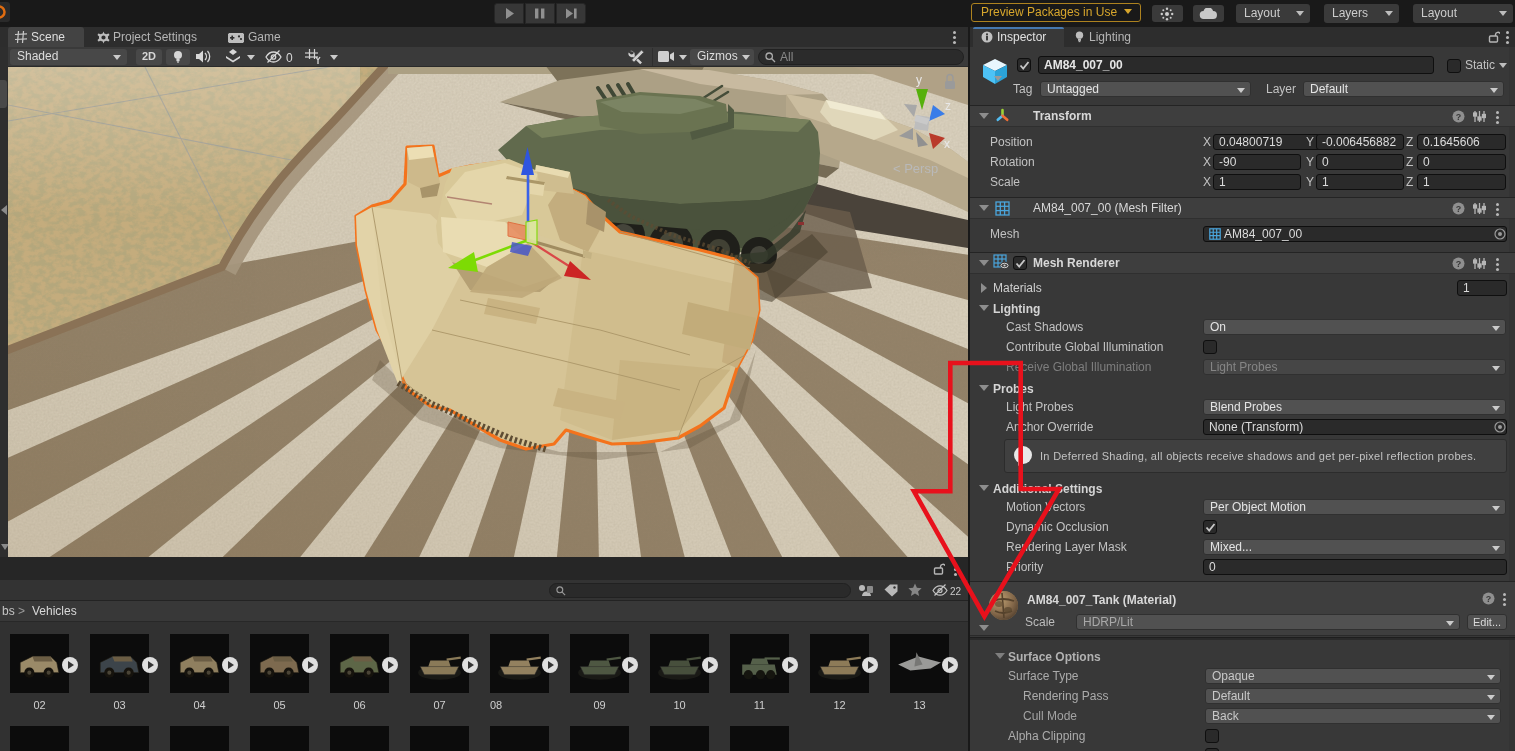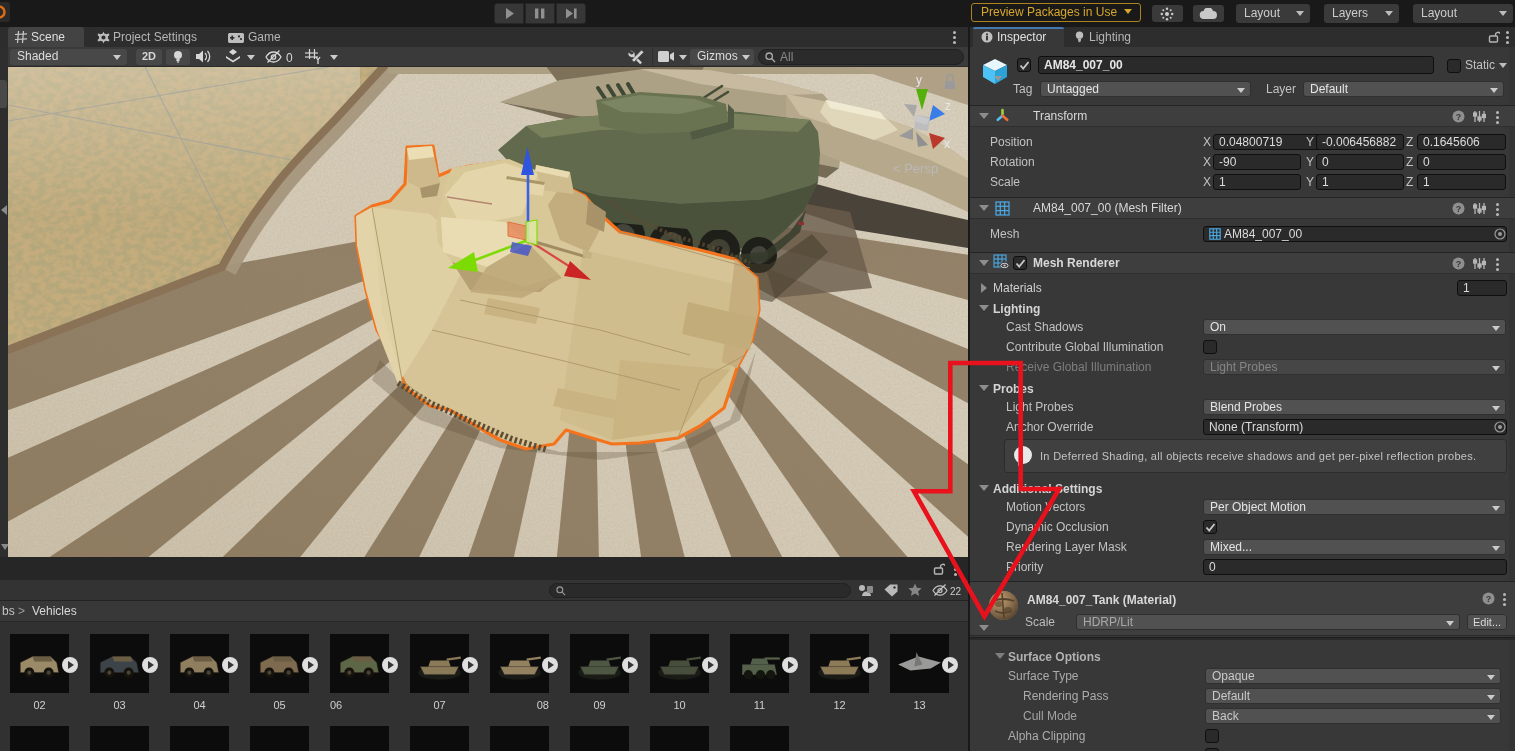--- a/index.html
+++ b/index.html
@@ -406,41 +406,41 @@
 <svg class="abs" style="left:330px;top:634px" width="59" height="59" viewBox="0 0 58 58">
     <path d="M10,28 L22,22 L40,22 L46,28 L48,38 L10,38 Z" fill="#5d6647" stroke="#201c12" stroke-width="0.6"></path>
     <path d="M22,22 L40,22 L42,27 L24,27 Z" fill="#6b5d44"></path>
     <circle cx="19" cy="38" r="5" fill="#16130d"></circle>
     <circle cx="38" cy="38" r="5" fill="#16130d"></circle>
     <circle cx="19" cy="38" r="2" fill="#4a4436"></circle>
     <circle cx="38" cy="38" r="2" fill="#4a4436"></circle>
   </svg>
 <div class="abs" style="left:382px;top:657px;width:16px;height:16px;background:#dedede;border-radius:50%"></div>
 <div class="abs" style="left:388px;top:661px;width:0;height:0;border-top:4px solid transparent;border-bottom:4px solid transparent;border-left:6.5px solid #333333"></div>
-<div class="abs" style="left:330px;top:699px;width:59px;text-align:left;color:#cfcfcf;font-size:11px">06</div>
+<div class="abs" style="left:330px;top:699px;width:59px;text-align:center;color:#cfcfcf;font-size:11px">06</div>
 <div class="abs" style="left:410px;top:634px;width:59px;height:59px;background:#0c0c0c"></div>
 <svg class="abs" style="left:410px;top:634px" width="59" height="59" viewBox="0 0 58 58">
     <ellipse cx="29" cy="38" rx="21" ry="7" fill="#1a1a16"></ellipse>
     <path d="M10,32 L48,32 L44,40 L14,40 Z" fill="#8a7a58" stroke="#222" stroke-width="0.6"></path>
     <path d="M20,26 L38,26 L40,32 L18,32 Z" fill="#8a7a58"></path>
     <rect x="36" y="24" width="14" height="2.4" fill="#8a7a58" transform="rotate(-8 36 25)"></rect>
   </svg>
 <div class="abs" style="left:462px;top:657px;width:16px;height:16px;background:#dedede;border-radius:50%"></div>
 <div class="abs" style="left:468px;top:661px;width:0;height:0;border-top:4px solid transparent;border-bottom:4px solid transparent;border-left:6.5px solid #333333"></div>
 <div class="abs" style="left:410px;top:699px;width:59px;text-align:center;color:#cfcfcf;font-size:11px">07</div>
 <div class="abs" style="left:490px;top:634px;width:59px;height:59px;background:#0c0c0c"></div>
 <svg class="abs" style="left:490px;top:634px" width="59" height="59" viewBox="0 0 58 58">
     <ellipse cx="29" cy="38" rx="21" ry="7" fill="#1a1a16"></ellipse>
     <path d="M10,32 L48,32 L44,40 L14,40 Z" fill="#93815f" stroke="#222" stroke-width="0.6"></path>
     <path d="M20,26 L38,26 L40,32 L18,32 Z" fill="#93815f"></path>
     <rect x="36" y="24" width="14" height="2.4" fill="#93815f" transform="rotate(-8 36 25)"></rect>
   </svg>
 <div class="abs" style="left:542px;top:657px;width:16px;height:16px;background:#dedede;border-radius:50%"></div>
 <div class="abs" style="left:548px;top:661px;width:0;height:0;border-top:4px solid transparent;border-bottom:4px solid transparent;border-left:6.5px solid #333333"></div>
-<div class="abs" style="left:490px;top:699px;width:59px;text-align:right;color:#cfcfcf;font-size:11px">08</div>
+<div class="abs" style="left:490px;top:699px;width:59px;text-align:left;color:#cfcfcf;font-size:11px">08</div>
 <div class="abs" style="left:570px;top:634px;width:59px;height:59px;background:#0c0c0c"></div>
 <svg class="abs" style="left:570px;top:634px" width="59" height="59" viewBox="0 0 58 58">
     <ellipse cx="29" cy="38" rx="21" ry="7" fill="#1a1a16"></ellipse>
     <path d="M10,32 L48,32 L44,40 L14,40 Z" fill="#4e5742" stroke="#222" stroke-width="0.6"></path>
     <path d="M20,26 L38,26 L40,32 L18,32 Z" fill="#4e5742"></path>
     <rect x="36" y="24" width="14" height="2.4" fill="#4e5742" transform="rotate(-8 36 25)"></rect>
   </svg>
 <div class="abs" style="left:622px;top:657px;width:16px;height:16px;background:#dedede;border-radius:50%"></div>
 <div class="abs" style="left:628px;top:661px;width:0;height:0;border-top:4px solid transparent;border-bottom:4px solid transparent;border-left:6.5px solid #333333"></div>
 <div class="abs" style="left:570px;top:699px;width:59px;text-align:center;color:#cfcfcf;font-size:11px">09</div>
@@ -534,21 +534,21 @@
 <div class="dd" style="left:1040px;top:81px;width:211px">Untagged</div>
 <div class="lbl" style="left:1266px;top:81px">Layer</div>
 <div class="dd" style="left:1303px;top:81px;width:201px">Default</div>
 <div class="hdr" style="top:105px"></div>
 <div class="fold" style="left:979px;top:113px"></div>
 <svg class="abs" style="left:995px;top:108px" width="15" height="15" viewBox="0 0 14 14" stroke-width="2.4" stroke-linecap="round" fill="none">
     <line x1="7" y1="7.2" x2="7" y2="1.8" stroke="#9ed435"></line>
     <line x1="7" y1="7.2" x2="2.6" y2="11" stroke="#52bdf2"></line>
     <line x1="7" y1="7.2" x2="11.4" y2="11" stroke="#f26f35"></line>
   </svg>
-<div class="lbl" style="left:1033px;top:108px;color:#d8d8d8;font-weight:normal">Transform</div>
+<div class="lbl" style="left:1033px;top:108px;color:#d8d8d8;font-weight:bold">Transform</div>
 <svg class="abs" style="left:1452px;top:110px" width="13" height="13" viewBox="0 0 13 13">
     <circle cx="6.5" cy="6.5" r="6" fill="#8f8f8f"></circle>
     <text x="6.5" y="9.6" text-anchor="middle" font-size="9" font-weight="bold" fill="#383838" font-family="Liberation Sans">?</text>
   </svg>
 <svg class="abs" style="left:1473px;top:110px" width="13" height="13" viewBox="0 0 13 13" stroke="#b5b5b5" stroke-width="1.3">
     <line x1="2" y1="1" x2="2" y2="12"></line>
     <line x1="6.5" y1="1" x2="6.5" y2="12"></line>
     <line x1="11" y1="1" x2="11" y2="12"></line>
     <rect x="0.5" y="3" width="3" height="3" fill="#b5b5b5"></rect>
     <rect x="5" y="7" width="3" height="3" fill="#b5b5b5"></rect>

